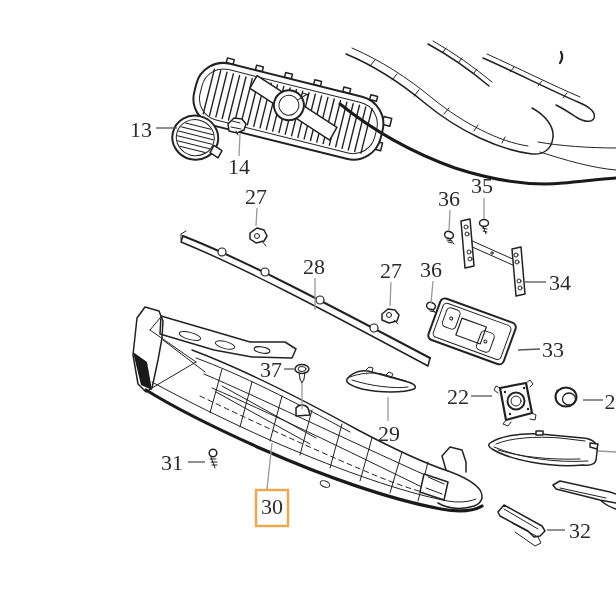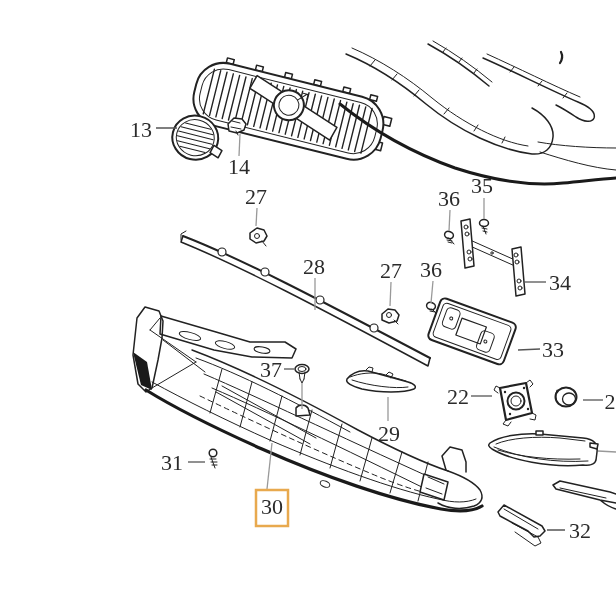--- a/index.html
+++ b/index.html
@@ -1,19 +1,18 @@
 <!DOCTYPE html>
 <html><head>
 <meta charset="utf-8">
 <style>
   html,body{margin:0;padding:0;background:#fff;}
   .diagram-canvas{
     position:relative;width:616px;height:616px;background:#fff;overflow:hidden;
     font-family:"Liberation Serif", serif;
-    border-radius:20px;
   }
   svg{position:absolute;left:0;top:0;}
   .outline{fill:none;stroke:#222;stroke-width:1.5;stroke-linecap:round;stroke-linejoin:round;}
   .thin{fill:none;stroke:#222;stroke-width:1;stroke-linecap:round;stroke-linejoin:round;}
   .thick{fill:none;stroke:#1a1a1a;stroke-width:3;stroke-linecap:round;stroke-linejoin:round;}
   .whitefill{fill:#fff;stroke:#222;stroke-width:1.5;stroke-linejoin:round;}
   .leader{fill:none;stroke:#999;stroke-width:1.3;}
   .dashline{fill:none;stroke:#555;stroke-width:1.3;}
   .part-num{font-size:22px;fill:#2b2b2b;}
 </style>

